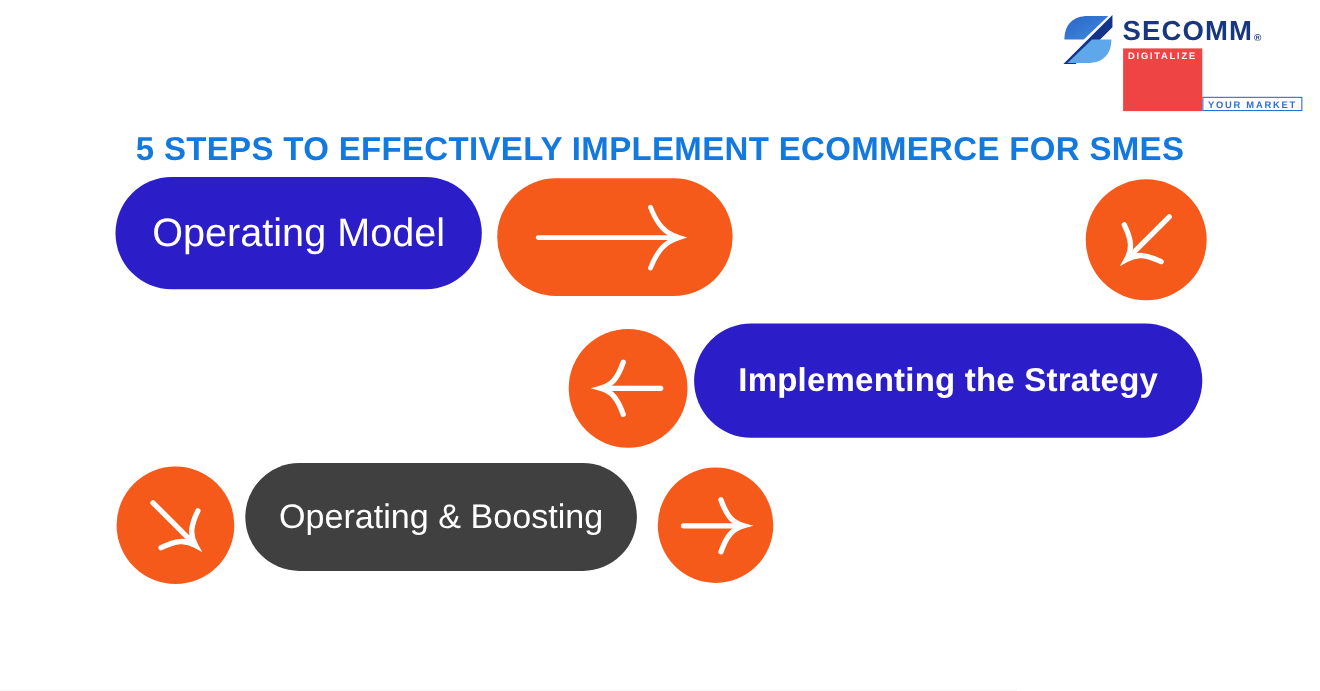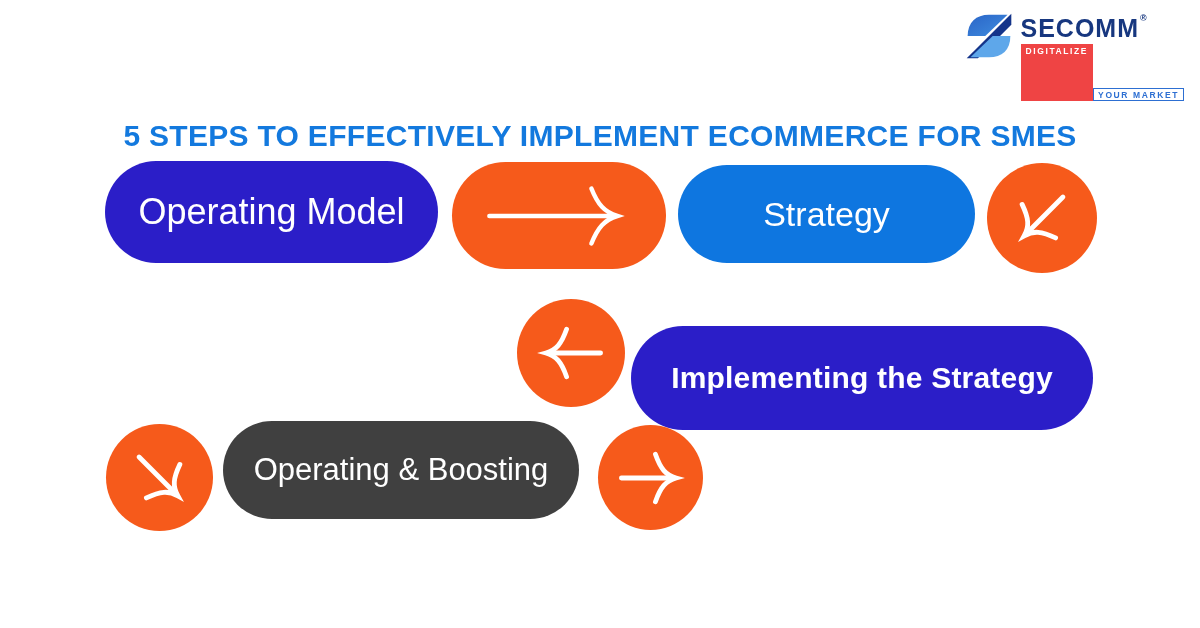--- a/index.html
+++ b/index.html
@@ -4,21 +4,21 @@
 <style>
   html,body{margin:0;padding:0;background:#e8e8e8;}
   .canvas{
     position:relative;width:1200px;height:628px;background:#ffffff;
     font-family:"Liberation Sans","DejaVu Sans",sans-serif;overflow:hidden;margin:0 auto;
   }
   
   .logo{position:absolute;top:10px;right:16px;display:flex;align-items:flex-start;gap:6px;}
   .logo-icon{width:52px;height:52px;display:block;}
   .logo-text{display:flex;flex-direction:column;align-items:flex-start;padding-top:6px;}
-  .brand-line{display:flex;align-items:flex-start;line-height:1;}
+  .brand-line{display:flex;align-items:flex-end;line-height:1;}
   .brand{font-size:25px;font-weight:800;letter-spacing:1px;line-height:1;}
   .reg{font-size:9px;font-weight:700;margin-left:1px;transform:translateY(-2px);}
   .tagline{display:flex;margin-top:3px;font-size:8.5px;font-weight:700;letter-spacing:1.6px;line-height:1;}
   .tg-left{padding:2.5px 5px 2px 5px;color:#ffffff;}
   .tg-right{padding:1.5px 4px 1px 4px;background:#ffffff;border:1.5px solid;margin-top:44px;}
   
   .title{
     position:absolute;left:0;right:0;top:99px;text-align:center;
     font-size:30px;font-weight:800;letter-spacing:0.3px;line-height:1.15;
   }
@@ -75,40 +75,37 @@
     <span class="step-label fs-36">Operating Model</span>
   </div>
 
   <div class="pill" style="left: 452px; top: 162px; width: 214px; height: 107px; background: rgb(246, 90, 27);">
     <svg class="arrow-svg" width="162" height="84" viewBox="0 0 200 100">
       <path d="M14,50 H166" stroke="#ffffff" stroke-width="5.5" fill="none" stroke-linecap="round"></path>
       <path d="M140,16 C148,36 156,45 172,50 C156,55 148,64 140,84" stroke="#ffffff" stroke-width="5.5" fill="none" stroke-linecap="round"></path>
     </svg>
   </div>
 
-  <div class="pill" style="left: 678px; top: 165px; width: 297px; height: 98px; background: rgb(14, 118, 224);">
-    <span class="step-label fs-34">Strategy</span>
-  </div>
 
   <div class="circle" style="left: 987px; top: 163px; width: 110px; height: 110px; background: rgb(246, 90, 27);">
     <svg class="arrow-svg rot135" width="74" height="74" viewBox="0 0 100 100">
       <path d="M10,50 H80" stroke="#ffffff" stroke-width="6.5" fill="none" stroke-linecap="round"></path>
       <path d="M56,18 C63,38 70,46 84,50 C70,54 63,62 56,82" stroke="#ffffff" stroke-width="6.5" fill="none" stroke-linecap="round"></path>
     </svg>
   </div>
 
 
   <div class="circle" style="left: 517px; top: 299px; width: 108px; height: 108px; background: rgb(246, 90, 27);">
     <svg class="arrow-svg rot180" width="74" height="74" viewBox="0 0 100 100">
       <path d="M10,50 H80" stroke="#ffffff" stroke-width="6.5" fill="none" stroke-linecap="round"></path>
       <path d="M56,18 C63,38 70,46 84,50 C70,54 63,62 56,82" stroke="#ffffff" stroke-width="6.5" fill="none" stroke-linecap="round"></path>
     </svg>
   </div>
 
-  <div class="pill" style="left: 631px; top: 294px; width: 462px; height: 104px; background: rgb(43, 30, 200); margin-top: 32px;">
+  <div class="pill" style="left: 631px; top: 294px; width: 462px; height: 104px; background: rgb(43, 30, 200);">
     <span class="step-label fs-30sb">Implementing the Strategy</span>
   </div>
 
   <div class="circle" style="left: 106px; top: 424px; width: 107px; height: 107px; background: rgb(246, 90, 27);">
     <svg class="arrow-svg rot45" width="74" height="74" viewBox="0 0 100 100">
       <path d="M10,50 H80" stroke="#ffffff" stroke-width="6.5" fill="none" stroke-linecap="round"></path>
       <path d="M56,18 C63,38 70,46 84,50 C70,54 63,62 56,82" stroke="#ffffff" stroke-width="6.5" fill="none" stroke-linecap="round"></path>
     </svg>
   </div>
 

